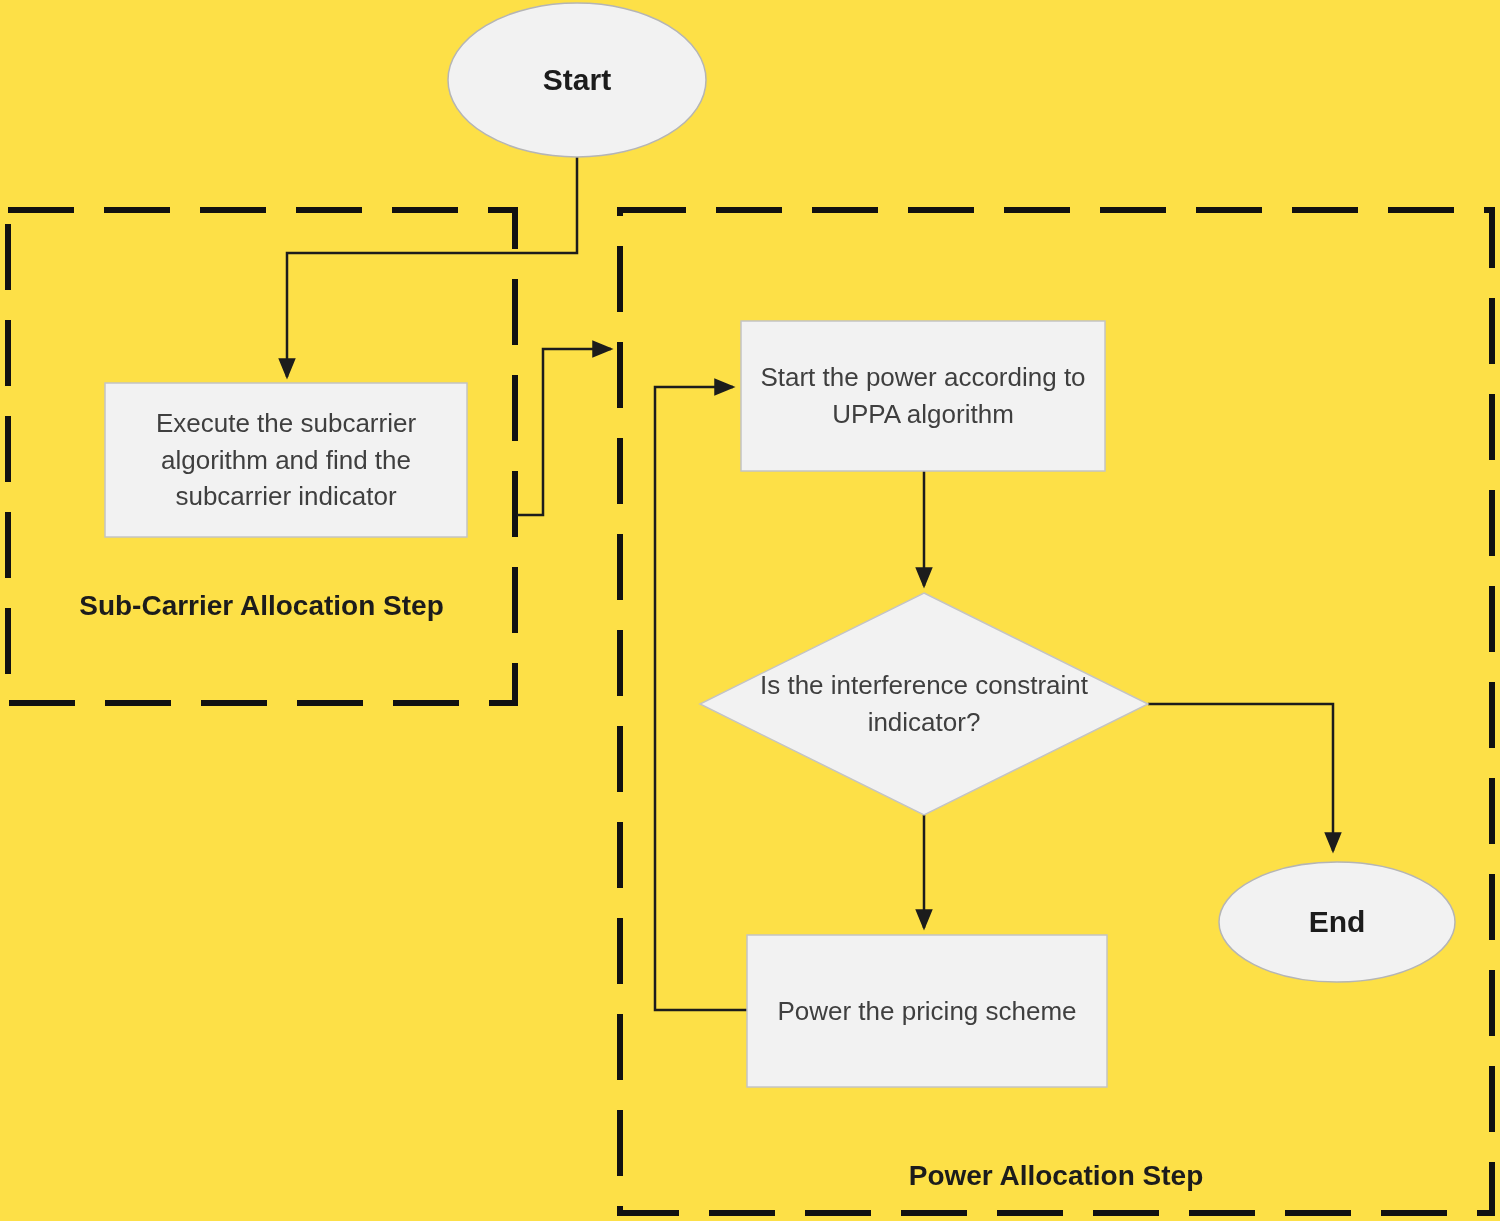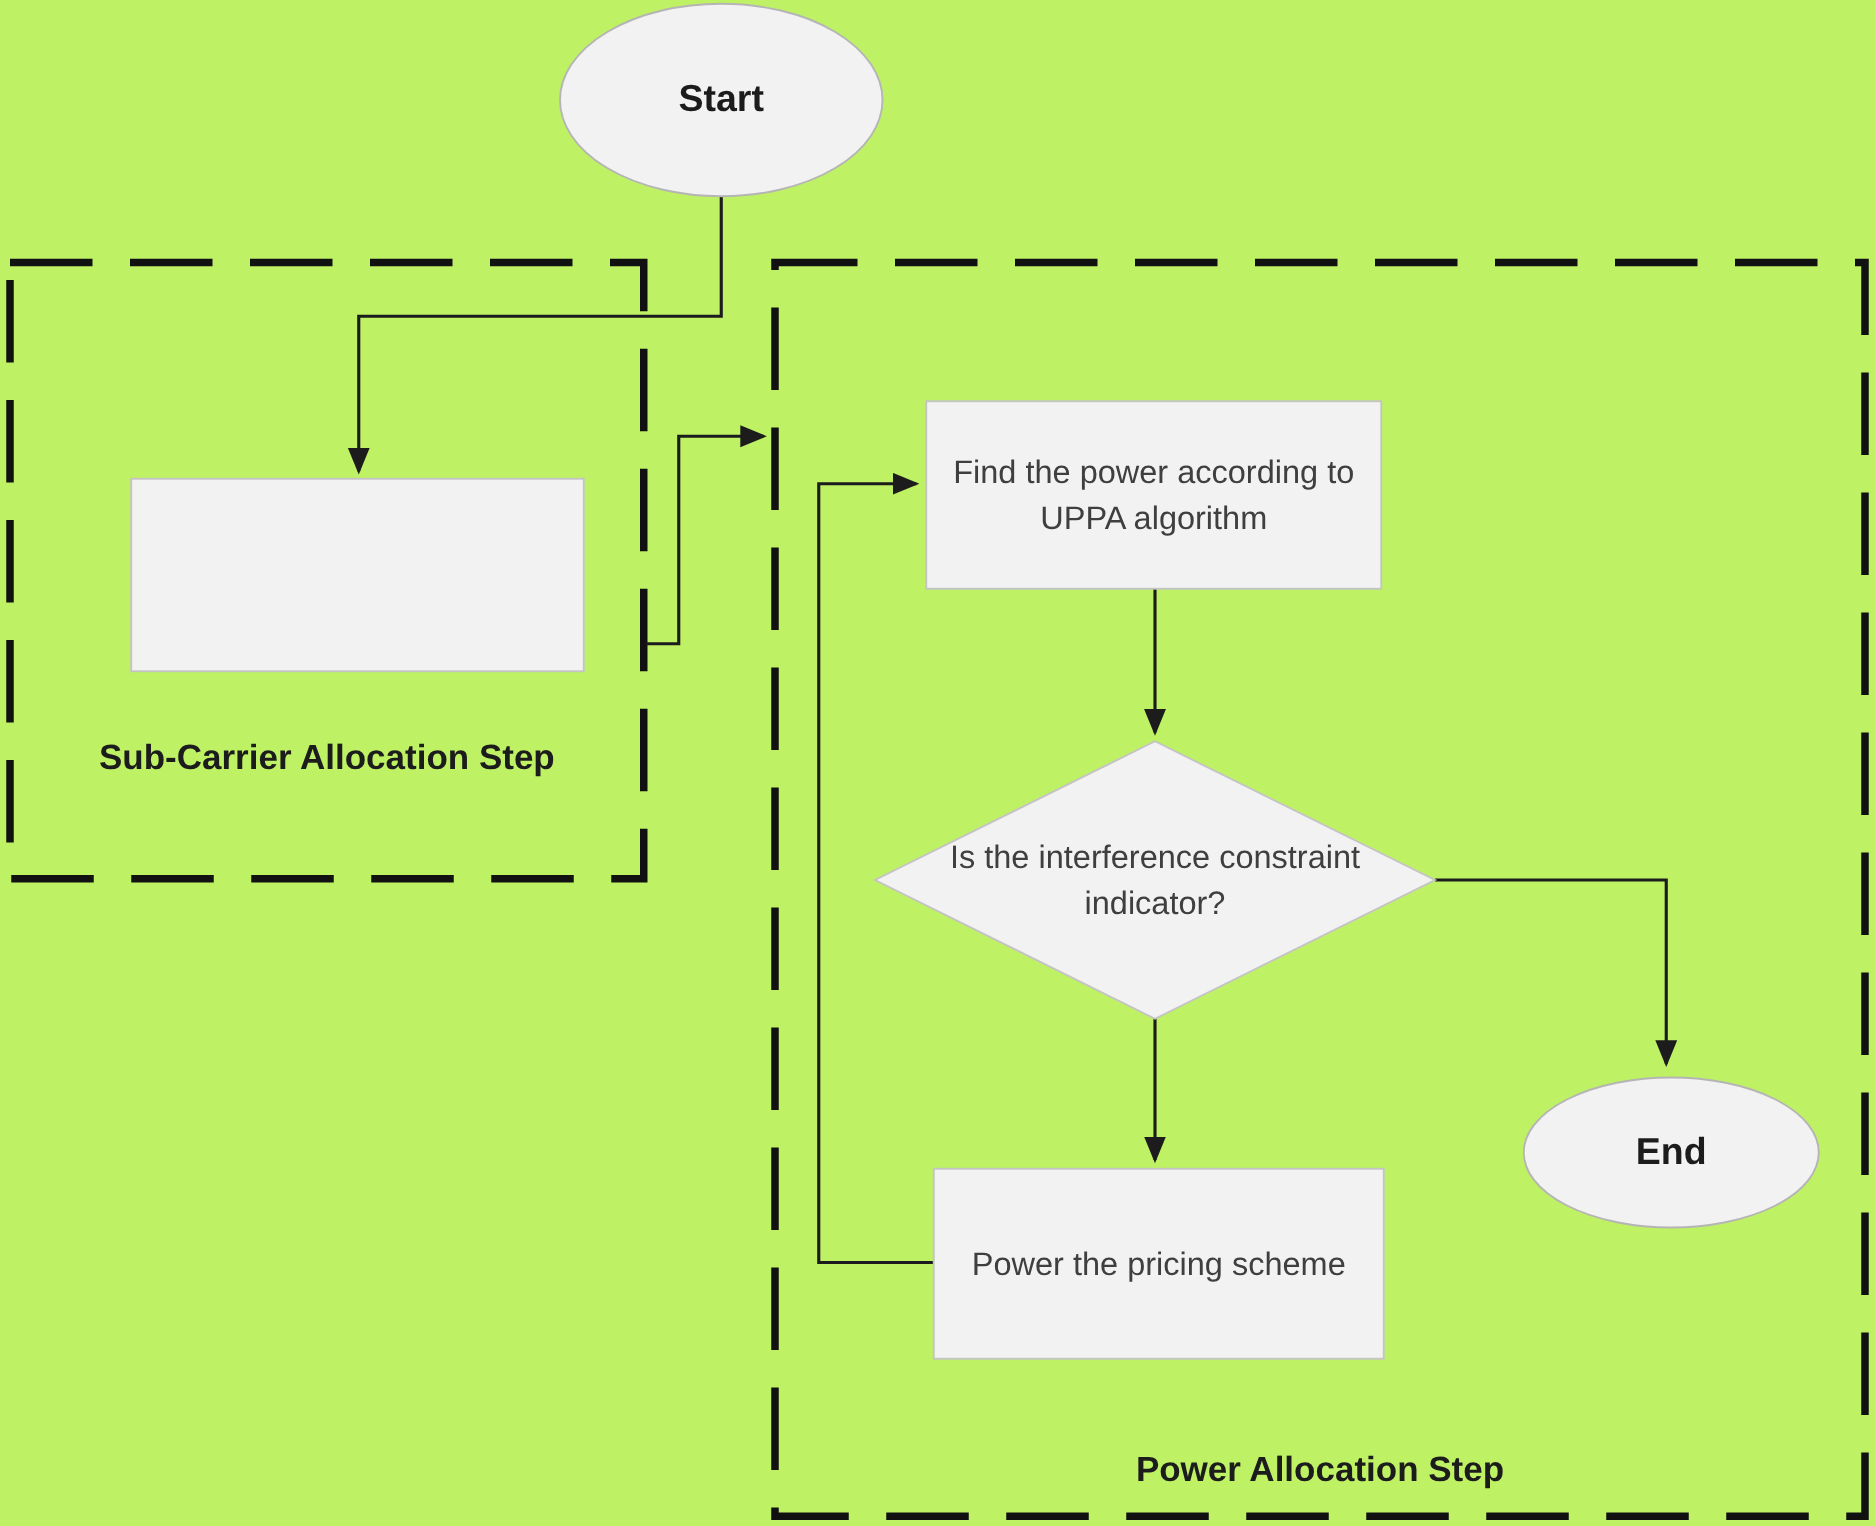--- a/index.html
+++ b/index.html
@@ -5,21 +5,21 @@
   html, body {
     margin: 0;
     padding: 0;
     background: #ffffff;
     font-family: "Liberation Sans", sans-serif;
   }
   .canvas {
     position: relative;
     width: 1500px;
     height: 1221px;
-    background: #bef264;
+    background: #fde047;
     overflow: hidden;
   }
   .canvas svg {
     position: absolute;
     inset: 0;
     display: block;
   }
   .label {
     position: absolute;
     display: flex;
@@ -67,24 +67,25 @@
     <ellipse cx="577" cy="80" rx="129" ry="77" fill="#f2f2f2" stroke="#b5b5b5" stroke-width="1.5"></ellipse>
     <rect x="105" y="383" width="362" height="154" fill="#f2f2f2" stroke="#c4c4c4" stroke-width="1.5"></rect>
     <rect x="741" y="321" width="364" height="150" fill="#f2f2f2" stroke="#c4c4c4" stroke-width="1.5"></rect>
     <polygon points="924,593 1148,704 924,815 700,704" fill="#f2f2f2" stroke="#c4c4c4" stroke-width="1.5"></polygon>
     <rect x="747" y="935" width="360" height="152" fill="#f2f2f2" stroke="#c4c4c4" stroke-width="1.5"></rect>
     <ellipse cx="1337" cy="922" rx="118" ry="60" fill="#f2f2f2" stroke="#b5b5b5" stroke-width="1.5"></ellipse>
   </svg>
 
   <div class="label terminal" style="left:448px; top:3px; width:258px; height:154px;">Start</div>
 
+  <div class="label" style="left:105px; top:383px; width:362px; height:154px; padding:0 14px;">Execute the subcarrier algorithm and find the subcarrier indicator</div>
 
   <div class="label group-title" style="left:8px; top:578px; width:507px; height:56px;">Sub-Carrier Allocation Step</div>
 
-  <div class="label" style="left:741px; top:321px; width:364px; height:150px; padding:0 8px;">Find the power according to UPPA algorithm</div>
+  <div class="label" style="left:741px; top:321px; width:364px; height:150px; padding:0 8px;">Start the power according to UPPA algorithm</div>
 
   <div class="label" style="left:700px; top:593px; width:448px; height:222px; padding:0 42px;">Is the interference constraint indicator?</div>
 
   <div class="label" style="left:747px; top:935px; width:360px; height:152px; padding:0 10px;">Power the pricing scheme</div>
 
   <div class="label terminal" style="left:1219px; top:862px; width:236px; height:120px;">End</div>
 
   <div class="label group-title" style="left:620px; top:1148px; width:872px; height:56px;">Power Allocation Step</div>
 
 </div>

